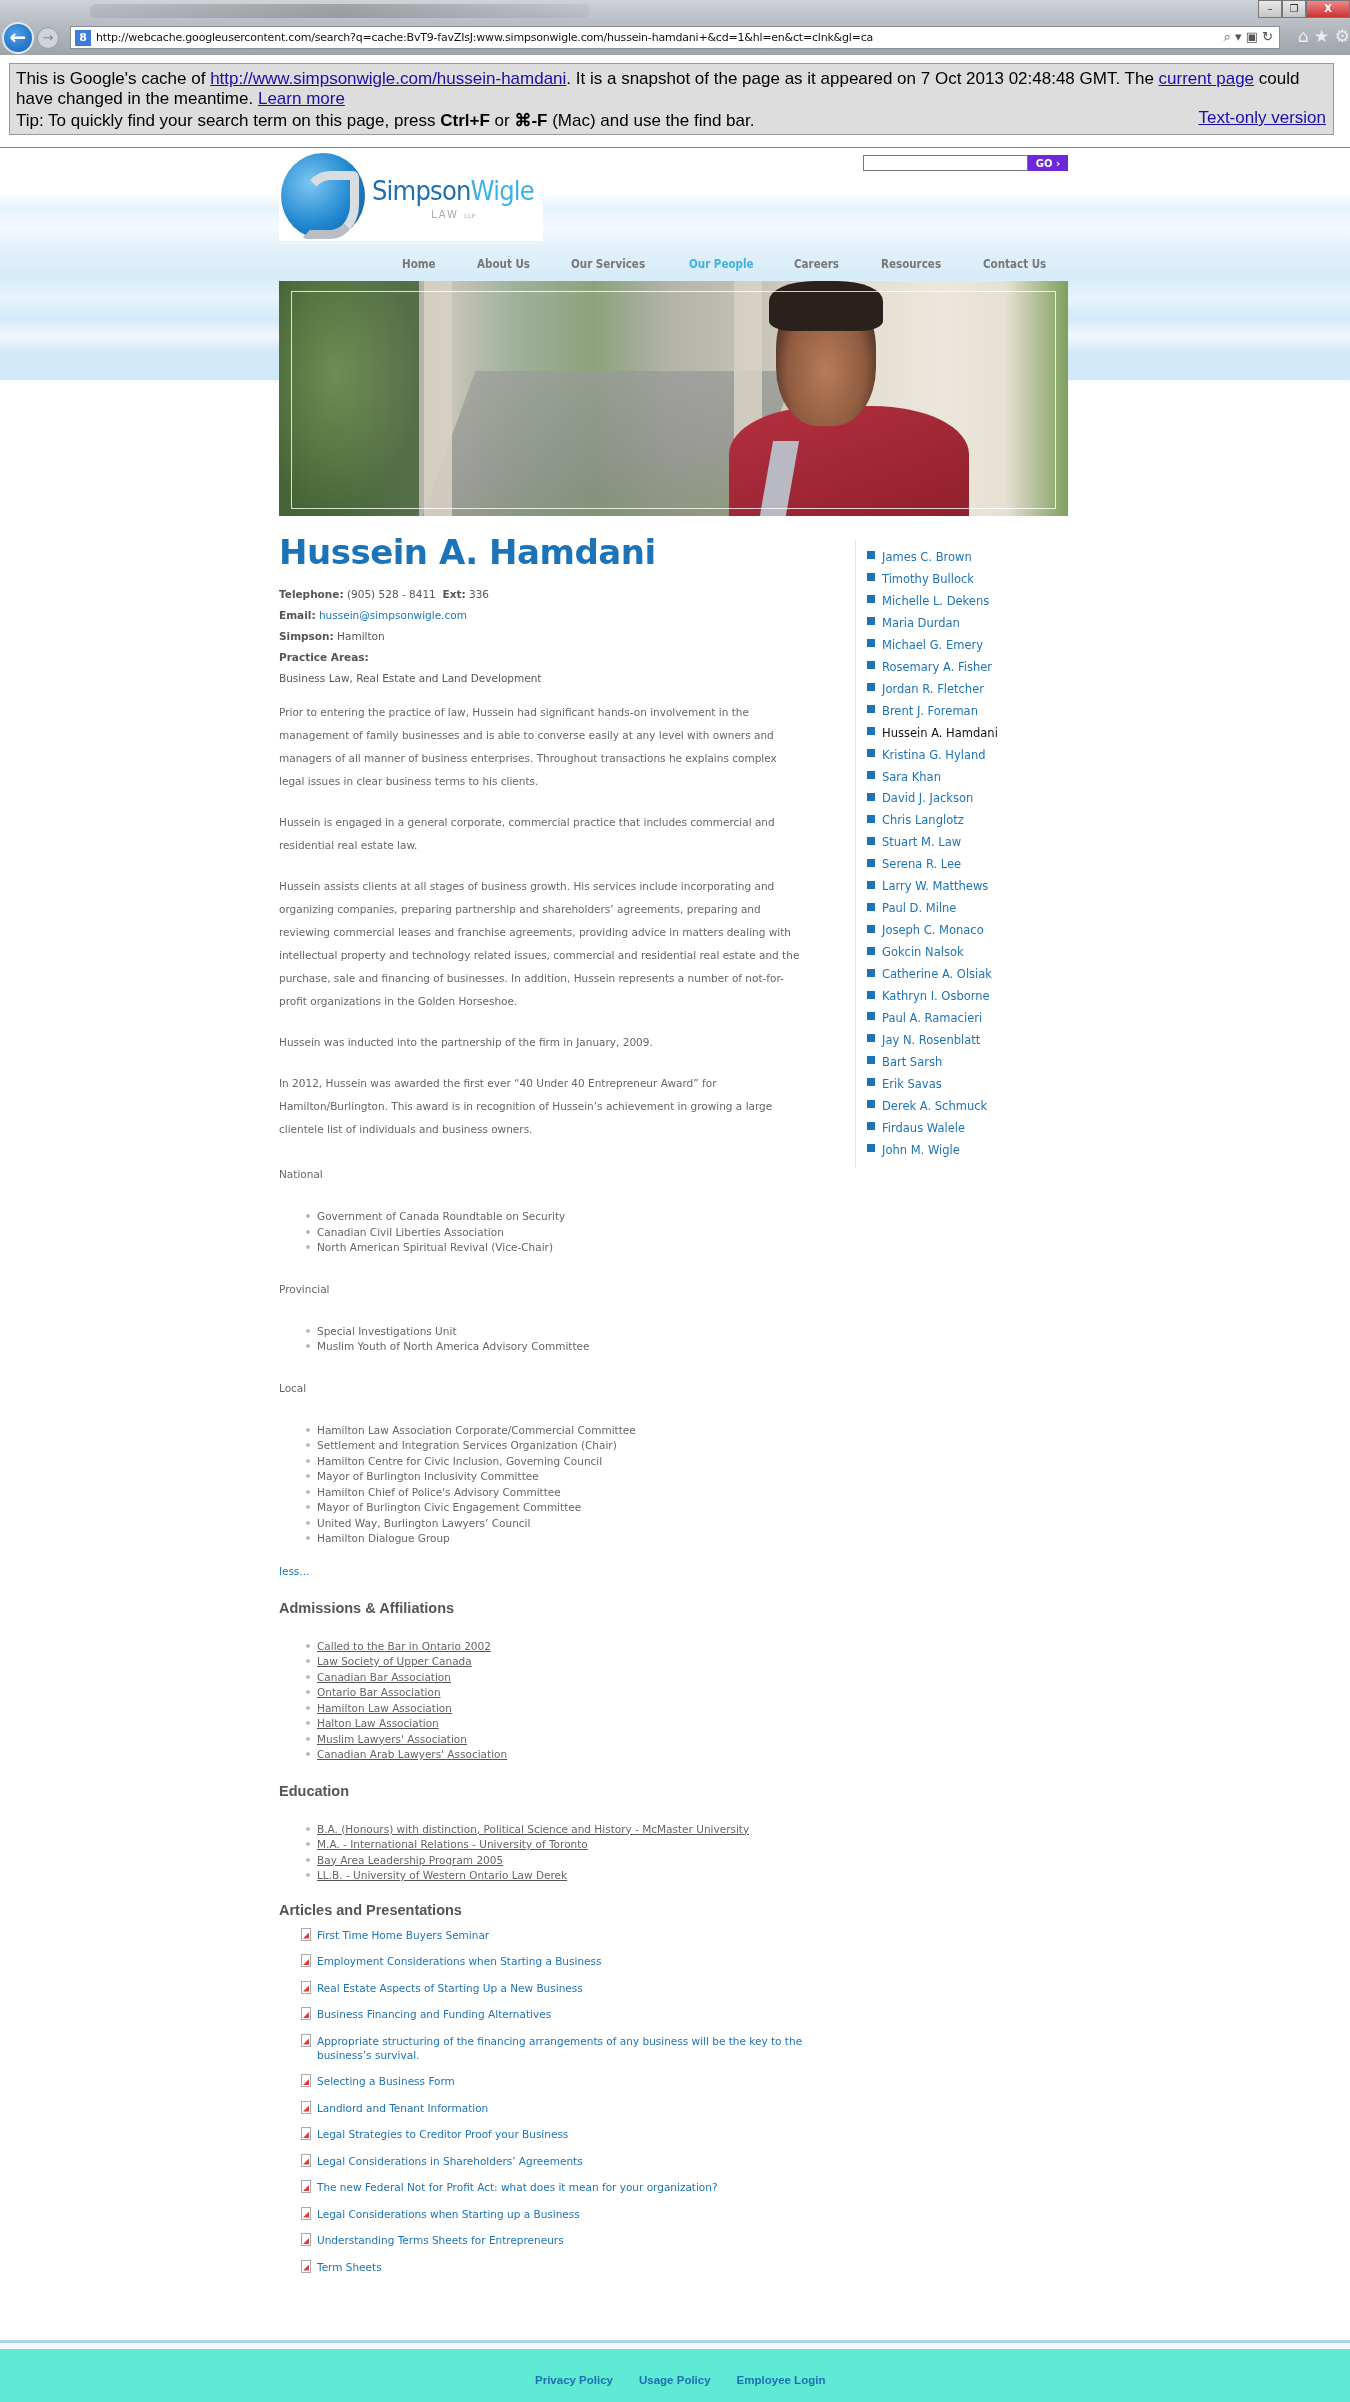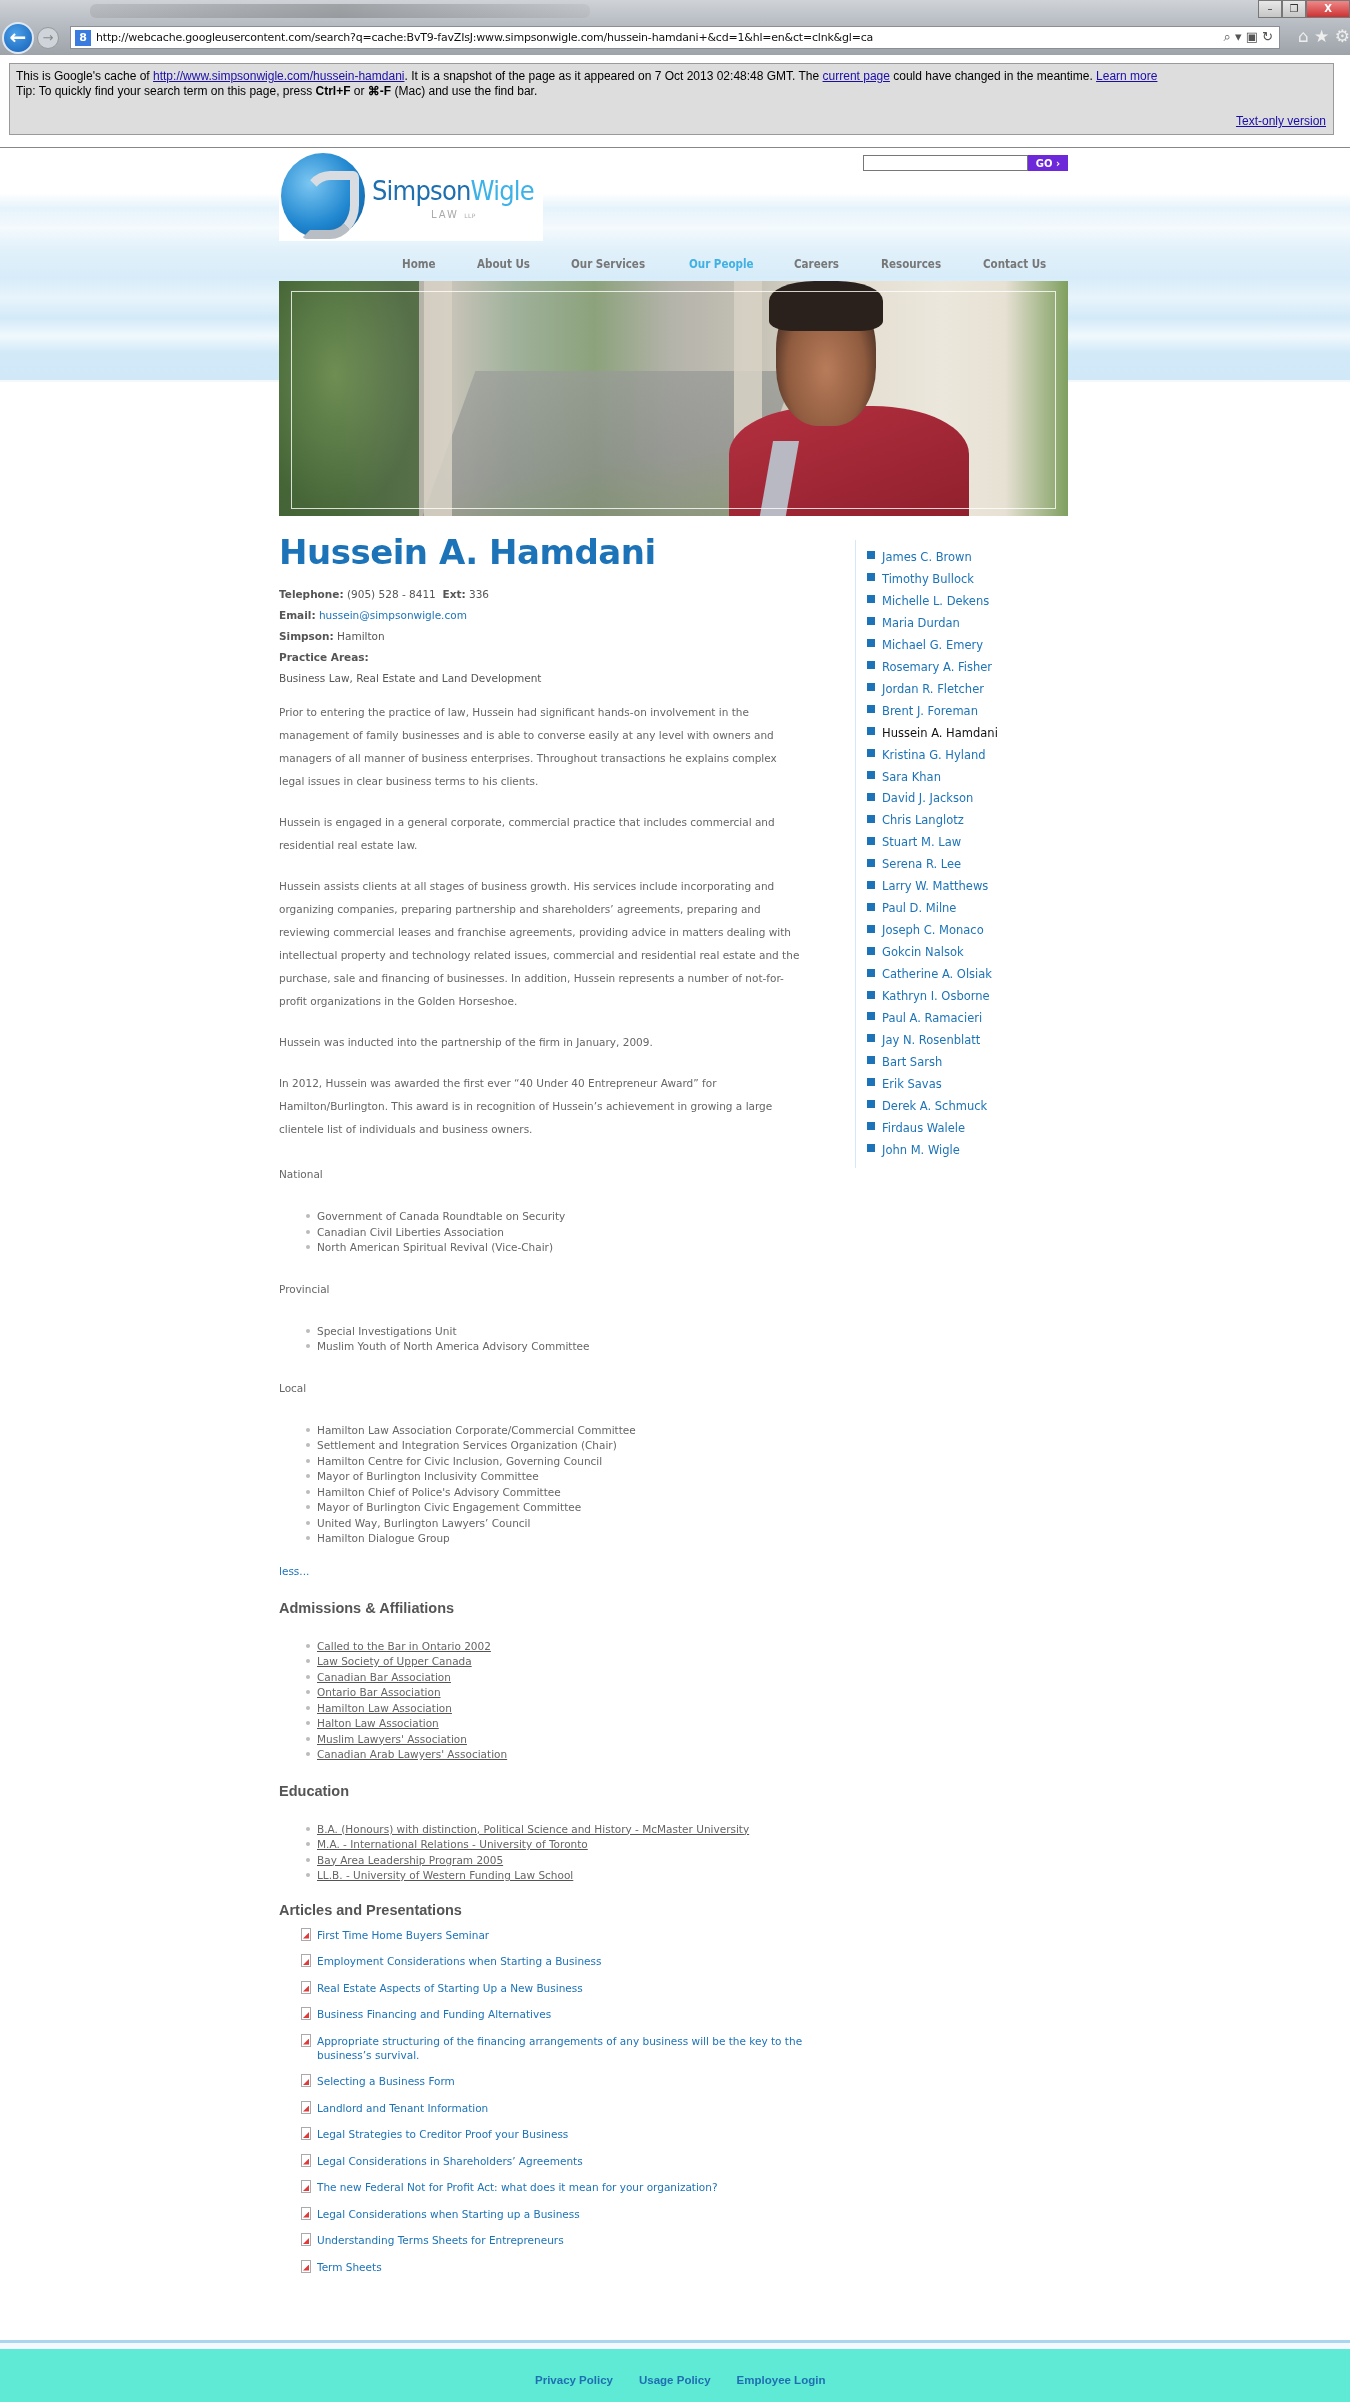--- a/index.html
+++ b/index.html
@@ -23,21 +23,21 @@
   .addressbar { position: absolute; left: 70px; top: 26px; width: 1210px; height: 23px; background: #fff;
     border: 1px solid #8a8f96; display: flex; align-items: center; }
   .gfav { width: 16px; height: 16px; background: #3a7be0; color: #fff; font-size: 11px; text-align: center;
     line-height: 16px; margin: 0 5px 0 4px; font-weight: bold; }
   .url { font-family: "DejaVu Sans", sans-serif; font-size: 11px; color: #111; white-space: nowrap; letter-spacing: -0.2px; }
   .addr-icons { position: absolute; right: 6px; top: 2px; font-size: 13px; color: #555; display: flex; gap: 6px; }
   .toolicons { position: absolute; right: 0; top: 26px; display: flex; gap: 8px; font-size: 17px; color: #eee; }
 
   
   .cachebar { position: absolute; left: 9px; top: 63px; width: 1325px; height: 72px; background: #dddddd;
-    border: 1px solid #9a9a9a; font-family: "Liberation Sans", sans-serif; font-size: 12px; color: #000; padding: 5px 6px; }
+    border: 1px solid #9a9a9a; font-family: "Liberation Sans", sans-serif; font-size: 17px; color: #000; padding: 5px 6px; }
   .cachebar a { color: #1a0dab; text-decoration: underline; }
   .cachebar .line2 { margin-top: 1px; }
   .cachebar .textonly { position: absolute; right: 7px; bottom: 6px; }
   .sep { position: absolute; left: 0; top: 147px; width: 1350px; height: 1px; background: #888; }
 
   
   .bgband { position: absolute; left: 0; top: 148px; width: 1350px; height: 232px;
     background: linear-gradient(#ffffff 0, #ffffff 45px, #e6f3fb 60px, #f4fafd 80px, #e2f1fa 100px, #d7ecf9 130px, #e8f4fb 150px, #d3eaf8 170px, #f0f8fd 188px, #d2e9f8 205px, #d0e8f8 232px); }
   .bgband2 { position: absolute; left: 0; top: 380px; width: 1350px; height: 2px; background: #f2f8fc; }
 
@@ -243,21 +243,21 @@
     <li>Halton Law Association</li>
     <li>Muslim Lawyers' Association</li>
     <li>Canadian Arab Lawyers' Association</li>
   </ul>
 
   <h2 class="sectionhead" style="margin-top:20px">Education</h2>
   <ul class="dots tight">
     <li>B.A. (Honours) with distinction, Political Science and History - McMaster University</li>
     <li>M.A. - International Relations - University of Toronto</li>
     <li>Bay Area Leadership Program 2005</li>
-    <li>LL.B. - University of Western Funding Law School</li>
+    <li>LL.B. - University of Western Ontario Law Derek</li>
   </ul>
 
   <h2 class="sectionhead" style="margin-top:18px">Articles and Presentations</h2>
   <ul class="arts">
     <li>
         <span class="pdf"></span>
         <a href="#">First Time Home Buyers Seminar</a>
       </li>
     <li>
         <span class="pdf"></span>

